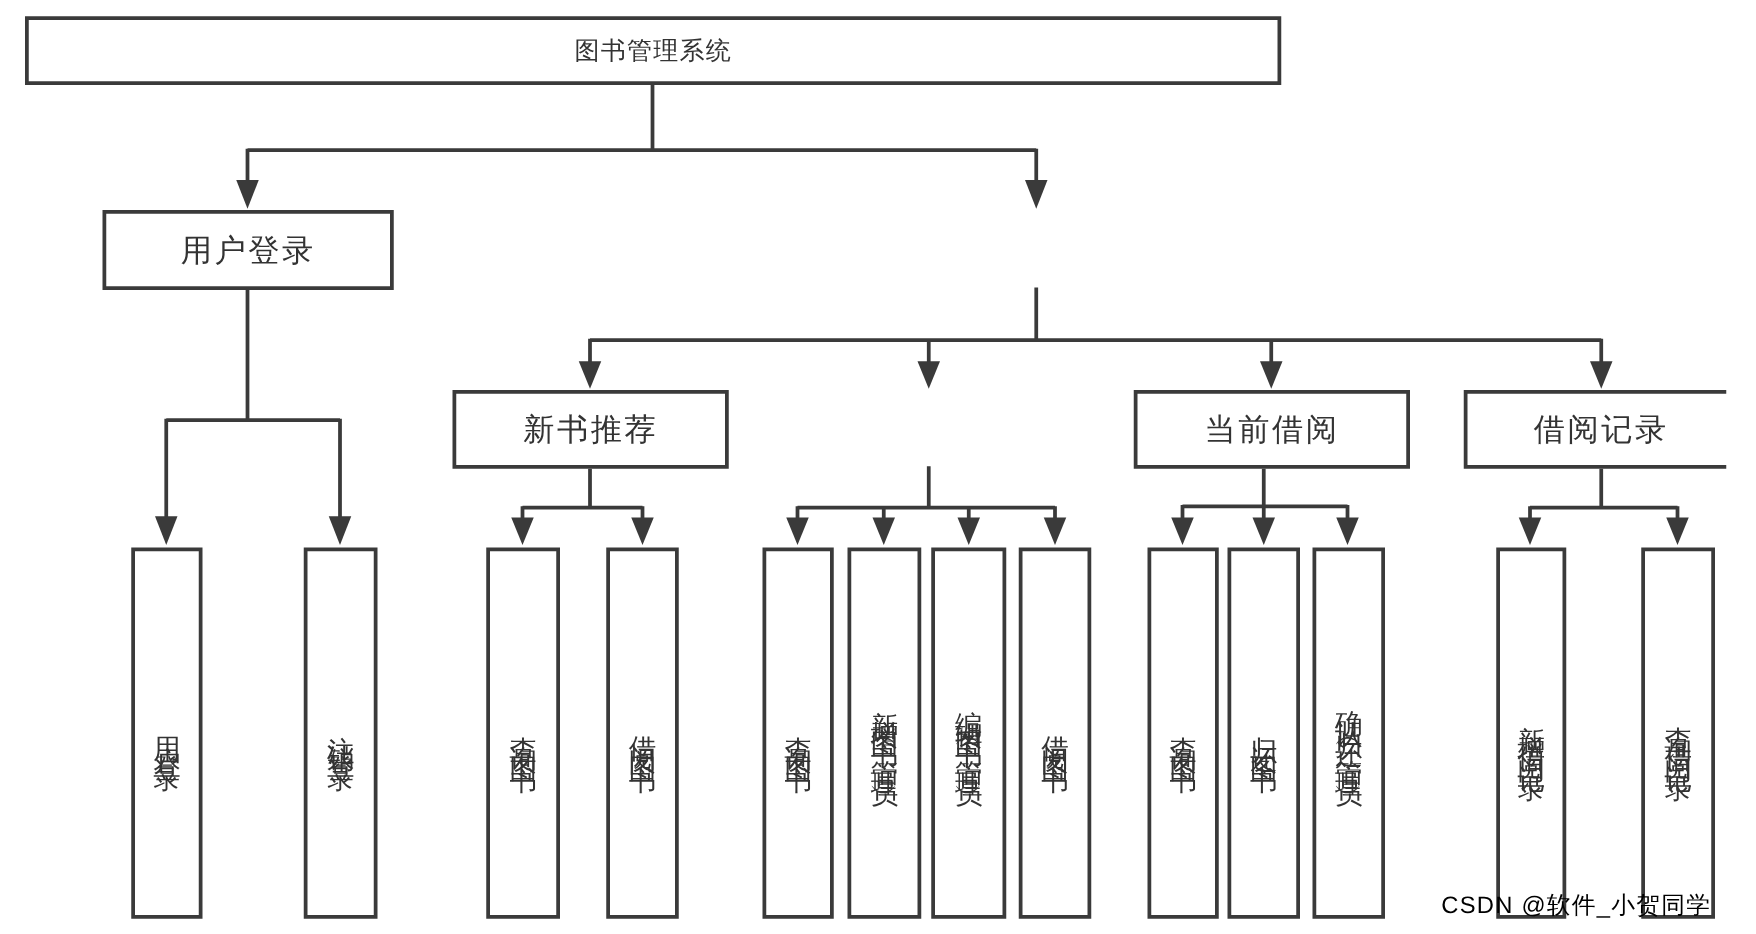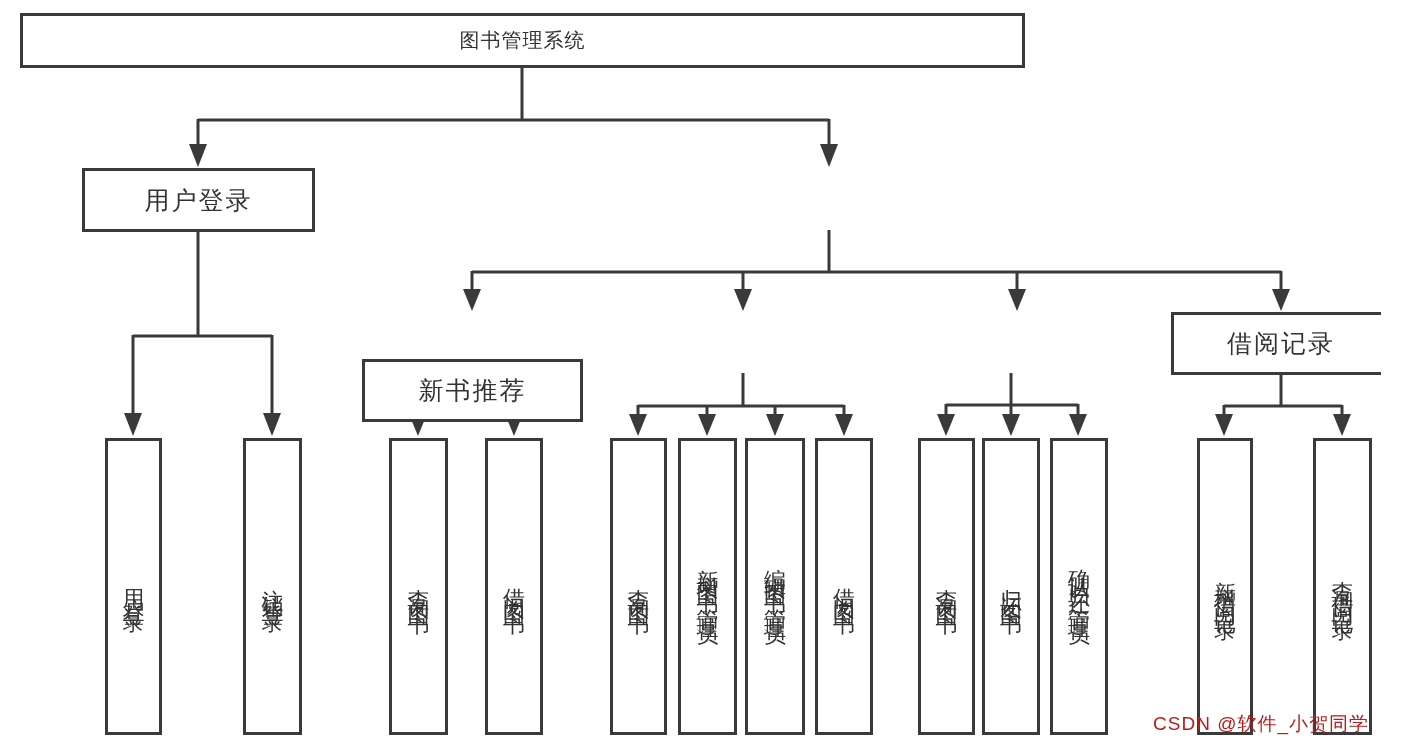--- a/index.html
+++ b/index.html
@@ -43,21 +43,21 @@
     font-size: 22px;
     letter-spacing: 8px;
     line-height: 1;
   }
   .watermark {
     position: absolute;
     top: 711px;
     right: 12px;
     font-size: 19px;
     letter-spacing: 1px;
-    color: #b91c1c;
+    color: #000000;
     z-index: 3;
     white-space: nowrap;
   }
 </style>
 </head>
 <body>
 
 <div class="canvas">
 
   <svg class="wires" width="1405" height="747" viewBox="0 0 1405 747" xmlns="http://www.w3.org/2000/svg">
@@ -120,21 +120,22 @@
     <g fill="#3a3a3a" stroke="none">
       <polygon points="1215,414 1233,414 1224,436"></polygon>
       <polygon points="1333,414 1351,414 1342,436"></polygon>
     </g>
   </svg>
 
   <div class="node title-box" style="left:20px; top:13px; width:1005px; height:55px;">图书管理系统</div>
 
   <div class="node hlabel" style="left:82px; top:168px; width:233px; height:64px;">用户登录</div>
 
-  <div class="node hlabel" style="left:362px; top:312px; width:221px; height:63px;margin-top:47px;">新书推荐</div>
+  <div class="node hlabel" style="left:362px; top:312px; width:221px; height:63px;">新书推荐</div>
+  <div class="node hlabel" style="left:907px; top:312px; width:221px; height:63px;">当前借阅</div>
   <div class="node hlabel" style="left:1171px; top:312px; width:220px; height:63px;">借阅记录</div>
 
   <div class="node leaf" style="left:105px; top:438px; width:57px; height:297px;">用户登录</div>
   <div class="node leaf" style="left:243px; top:438px; width:59px; height:297px;">注销登录</div>
 
   <div class="node leaf" style="left:389px; top:438px; width:59px; height:297px;">查询图书</div>
   <div class="node leaf" style="left:485px; top:438px; width:58px; height:297px;">借阅图书</div>
 
   <div class="node leaf" style="left:610px; top:438px; width:57px; height:297px;">查询图书</div>
   <div class="node leaf" style="left:678px; top:438px; width:59px; height:297px;">新增图书（管理员）</div>

